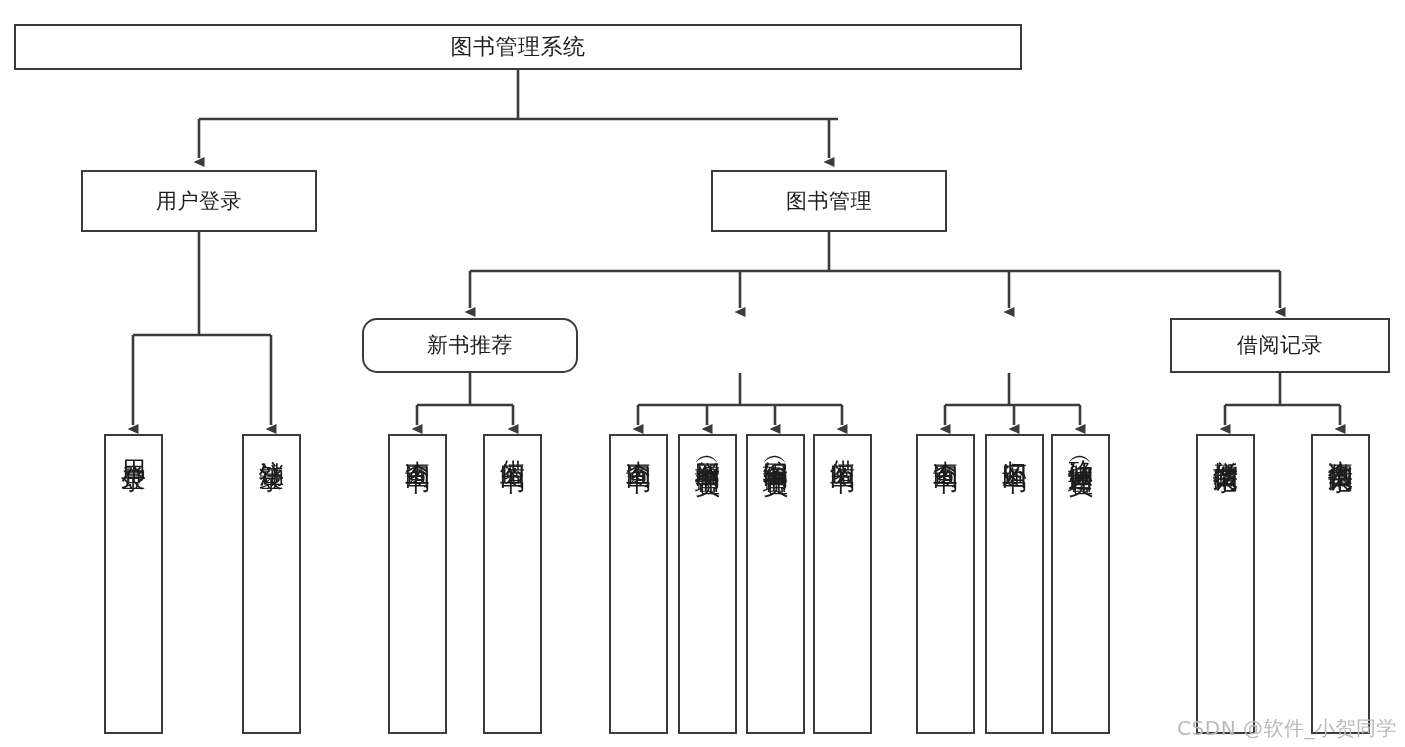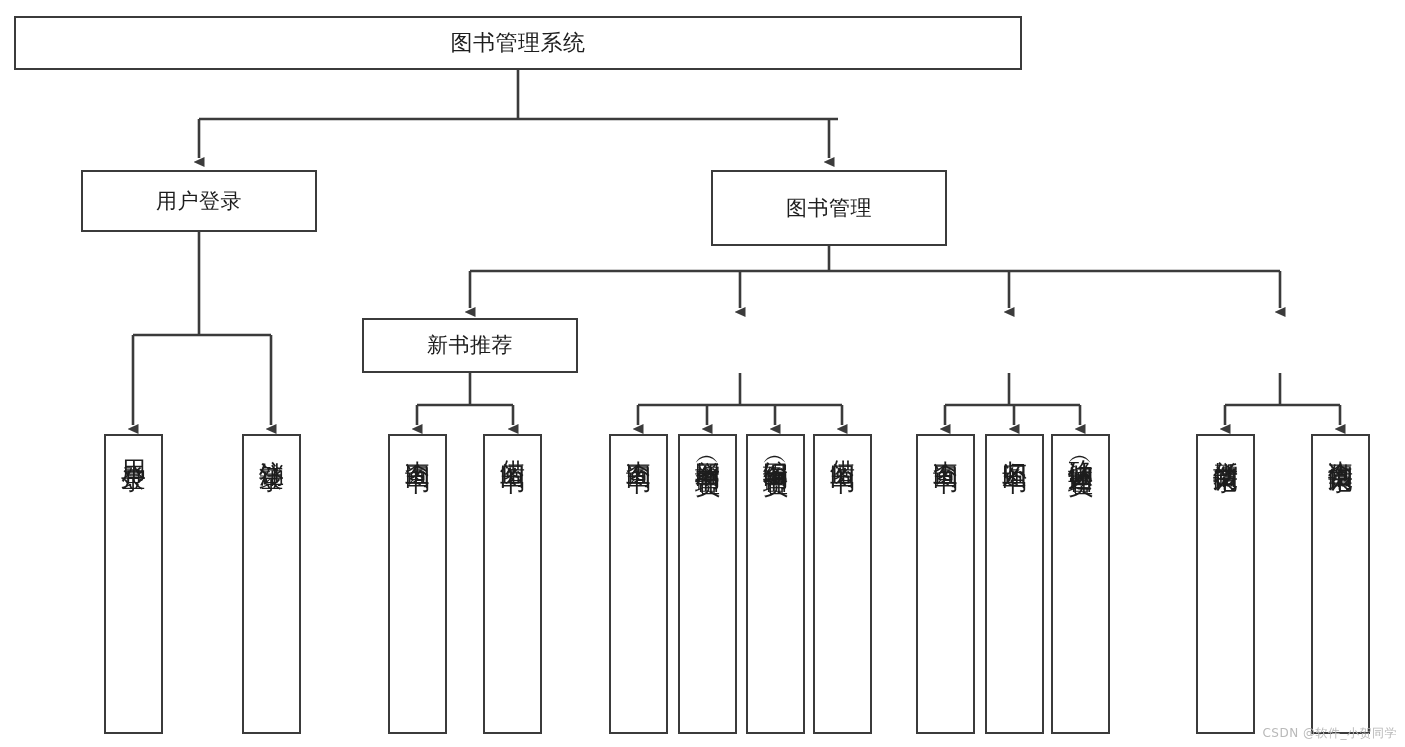--- a/index.html
+++ b/index.html
@@ -65,21 +65,21 @@
     letter-spacing: 3px;
     white-space: nowrap;
   }
   .node.vert.tall .label {
     letter-spacing: 2px;
   }
   #watermark {
     position: absolute;
     right: 8px;
     bottom: 5px;
-    font-size: 12px;
+    font-size: 20px;
     color: #b9b9b9;
     letter-spacing: 0.5px;
     z-index: 5;
     white-space: nowrap;
   }
 </style>
 </head>
 <body>
 
 <div id="canvas">
@@ -127,33 +127,36 @@
       <path d="M1014,405 L1014,425" marker-end="url(#arrow)"></path>
       <path d="M1080,405 L1080,425" marker-end="url(#arrow)"></path>
 
       <path d="M1280,373 L1280,405"></path>
       <path d="M1225,405 L1340,405"></path>
       <path d="M1225,405 L1225,425" marker-end="url(#arrow)"></path>
       <path d="M1340,405 L1340,425" marker-end="url(#arrow)"></path>
     </g>
   </svg>
 
-  <div class="node horiz root" style="left:14px; top:16px; width:1008px; height:54px;">
+  <div class="node horiz root" style="left:14px; top:24px; width:1008px; height:46px;">
     <span class="label">图书管理系统</span>
   </div>
 
   <div class="node horiz" style="left:81px; top:170px; width:236px; height:62px;">
     <span class="label">用户登录</span>
   </div>
-  <div class="node horiz" style="left:711px; top:170px; width:236px; height:76px;">
+  <div class="node horiz" style="left:711px; top:170px; width:236px; height:62px;">
     <span class="label">图书管理</span>
   </div>
 
-  <div class="node horiz" style="left:362px; top:318px; width:216px; height:55px;">
+  <div class="node horiz" style="left:362px; top:318px; width:216px; height:55px;border-radius:15px;">
     <span class="label">新书推荐</span>
+  </div>
+  <div class="node horiz" style="left:1170px; top:318px; width:220px; height:55px;">
+    <span class="label">借阅记录</span>
   </div>
 
   <div class="node vert" style="left:104px; top:434px; width:59px; height:300px;">
     <span class="label">用户登录</span>
   </div>
   <div class="node vert" style="left:242px; top:434px; width:59px; height:300px;">
     <span class="label">注销登录</span>
   </div>
 
   <div class="node vert" style="left:388px; top:434px; width:59px; height:300px;">

